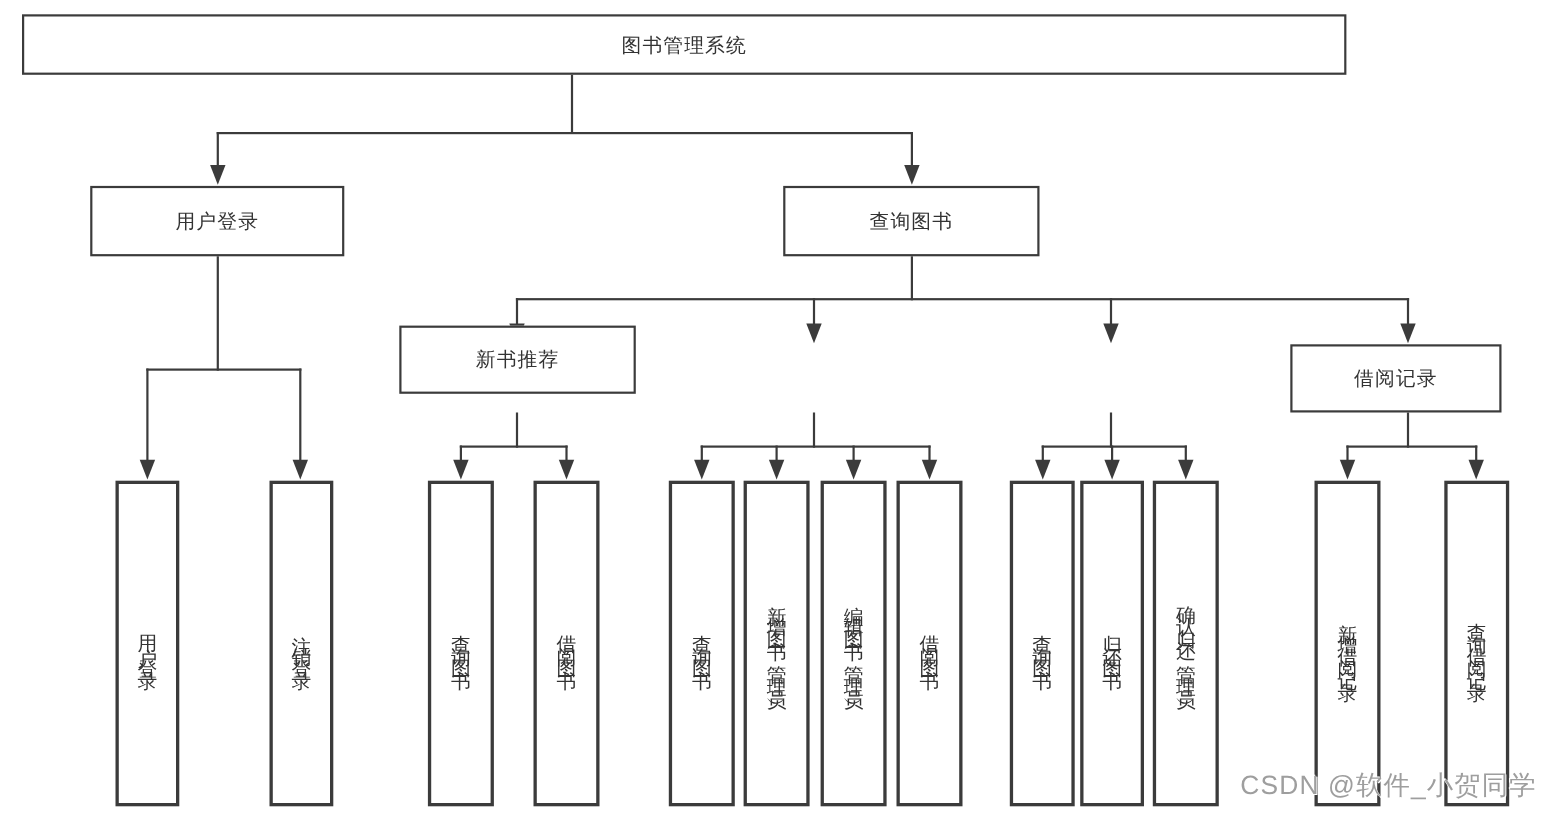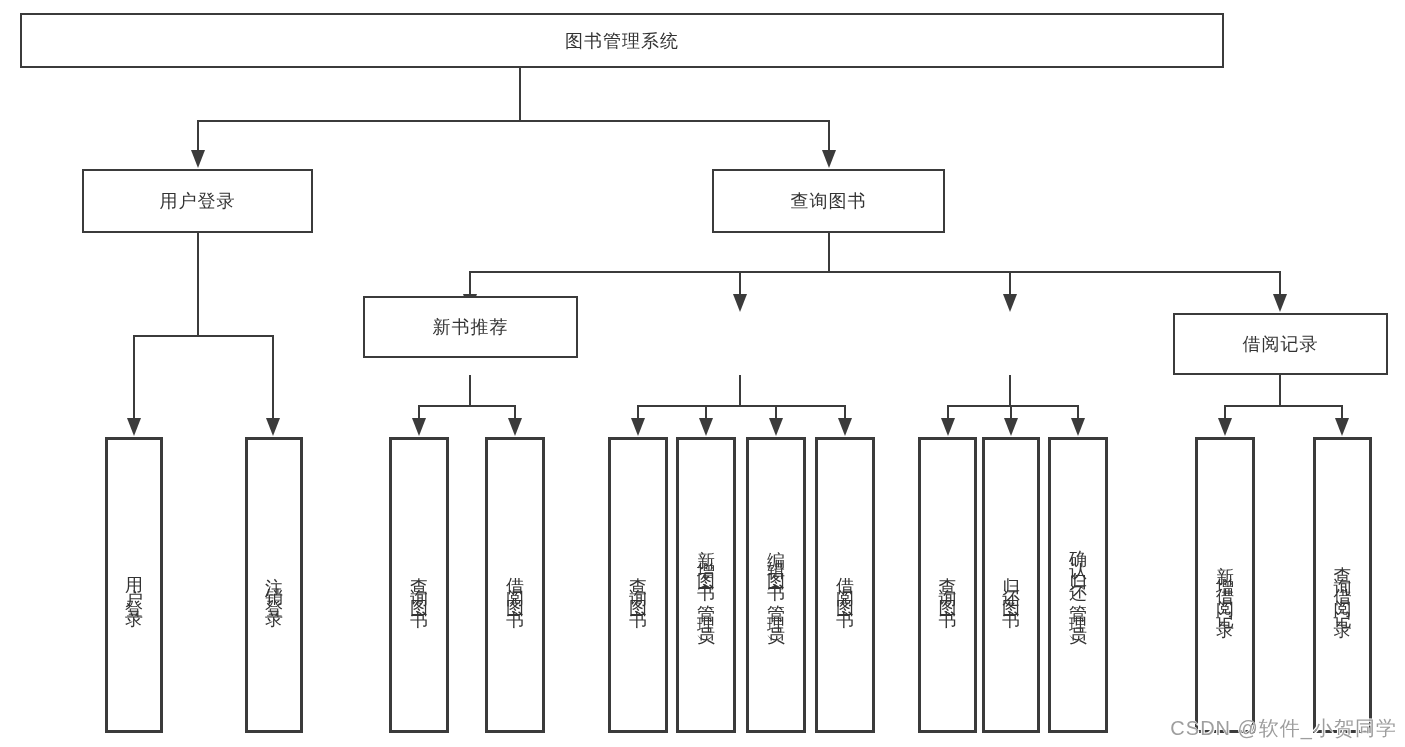--- a/index.html
+++ b/index.html
@@ -48,22 +48,22 @@
   .hline { position: absolute; height: 2px; background: var(--line); }
   .arrow {
     position: absolute; width: 0; height: 0;
     border-left: 7px solid transparent;
     border-right: 7px solid transparent;
     border-top: 18px solid var(--line);
   }
 
   .watermark {
     position: absolute;
-    right: 8px; bottom: 5px;
-    font-size: 20px;
+    right: 8px; bottom: 17px;
+    font-size: 24px;
     color: var(--watermark);
     letter-spacing: 1px;
     text-shadow: 1px 1px 0 #ffffff, -1px -1px 0 #ffffff;
     white-space: nowrap;
   }
 </style>
 </head>
 <body>
 
 <div class="canvas">
@@ -100,21 +100,21 @@
   <div class="vline" style="left:739px; top:271px; height:25px;"></div>
   <div class="arrow" style="left:733px; top:294px;"></div>
   <div class="vline" style="left:1009px; top:271px; height:25px;"></div>
   <div class="arrow" style="left:1003px; top:294px;"></div>
   <div class="vline" style="left:1279px; top:271px; height:25px;"></div>
   <div class="arrow" style="left:1273px; top:294px;"></div>
 
   <div class="node" style="left:363px; top:296px; width:215px; height:62px;">
     <span>新书推荐</span>
   </div>
-  <div class="node" style="left:1173px; top:313px; width:215px; height:62px;">
+  <div class="node" style="left:1173px; top:313px; width:192px; height:62px;">
     <span>借阅记录</span>
   </div>
 
   <div class="vline" style="left:469px; top:375px; height:32px;"></div>
   <div class="hline" style="left:418px; top:405px; width:98px;"></div>
   <div class="vline" style="left:418px; top:405px; height:15px;"></div>
   <div class="arrow" style="left:412px; top:418px;"></div>
   <div class="vline" style="left:514px; top:405px; height:15px;"></div>
   <div class="arrow" style="left:508px; top:418px;"></div>
 

